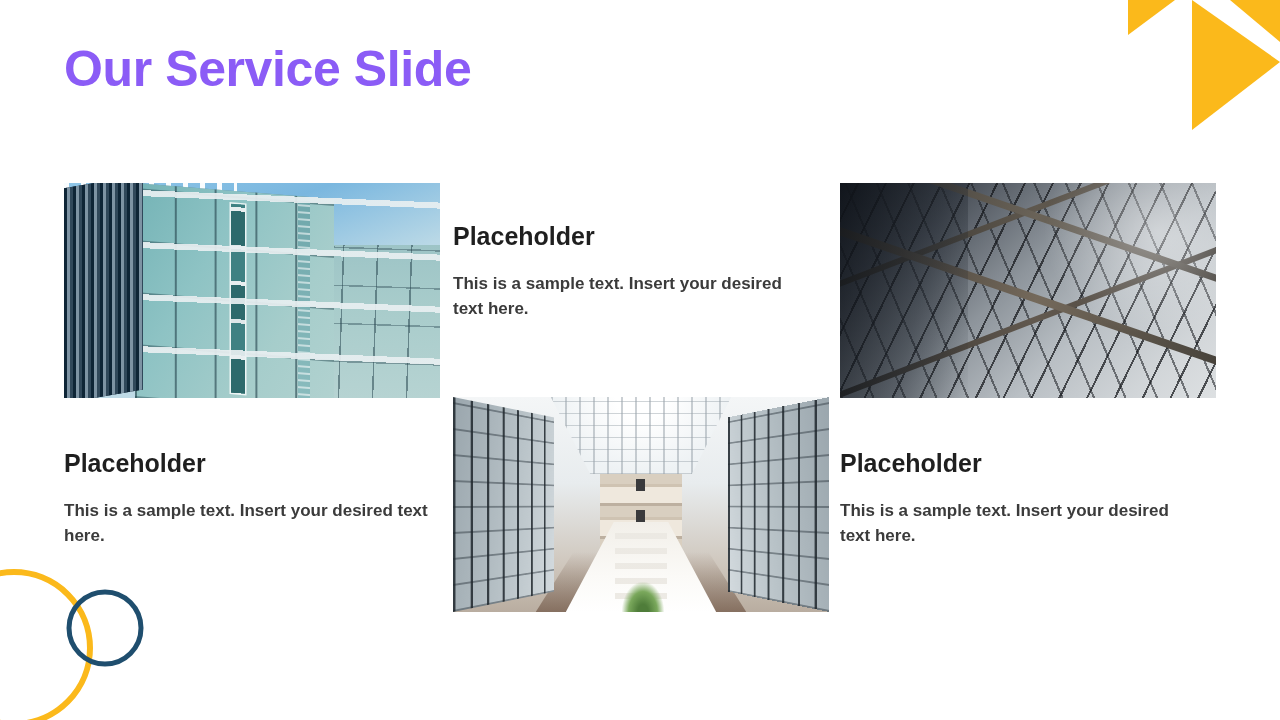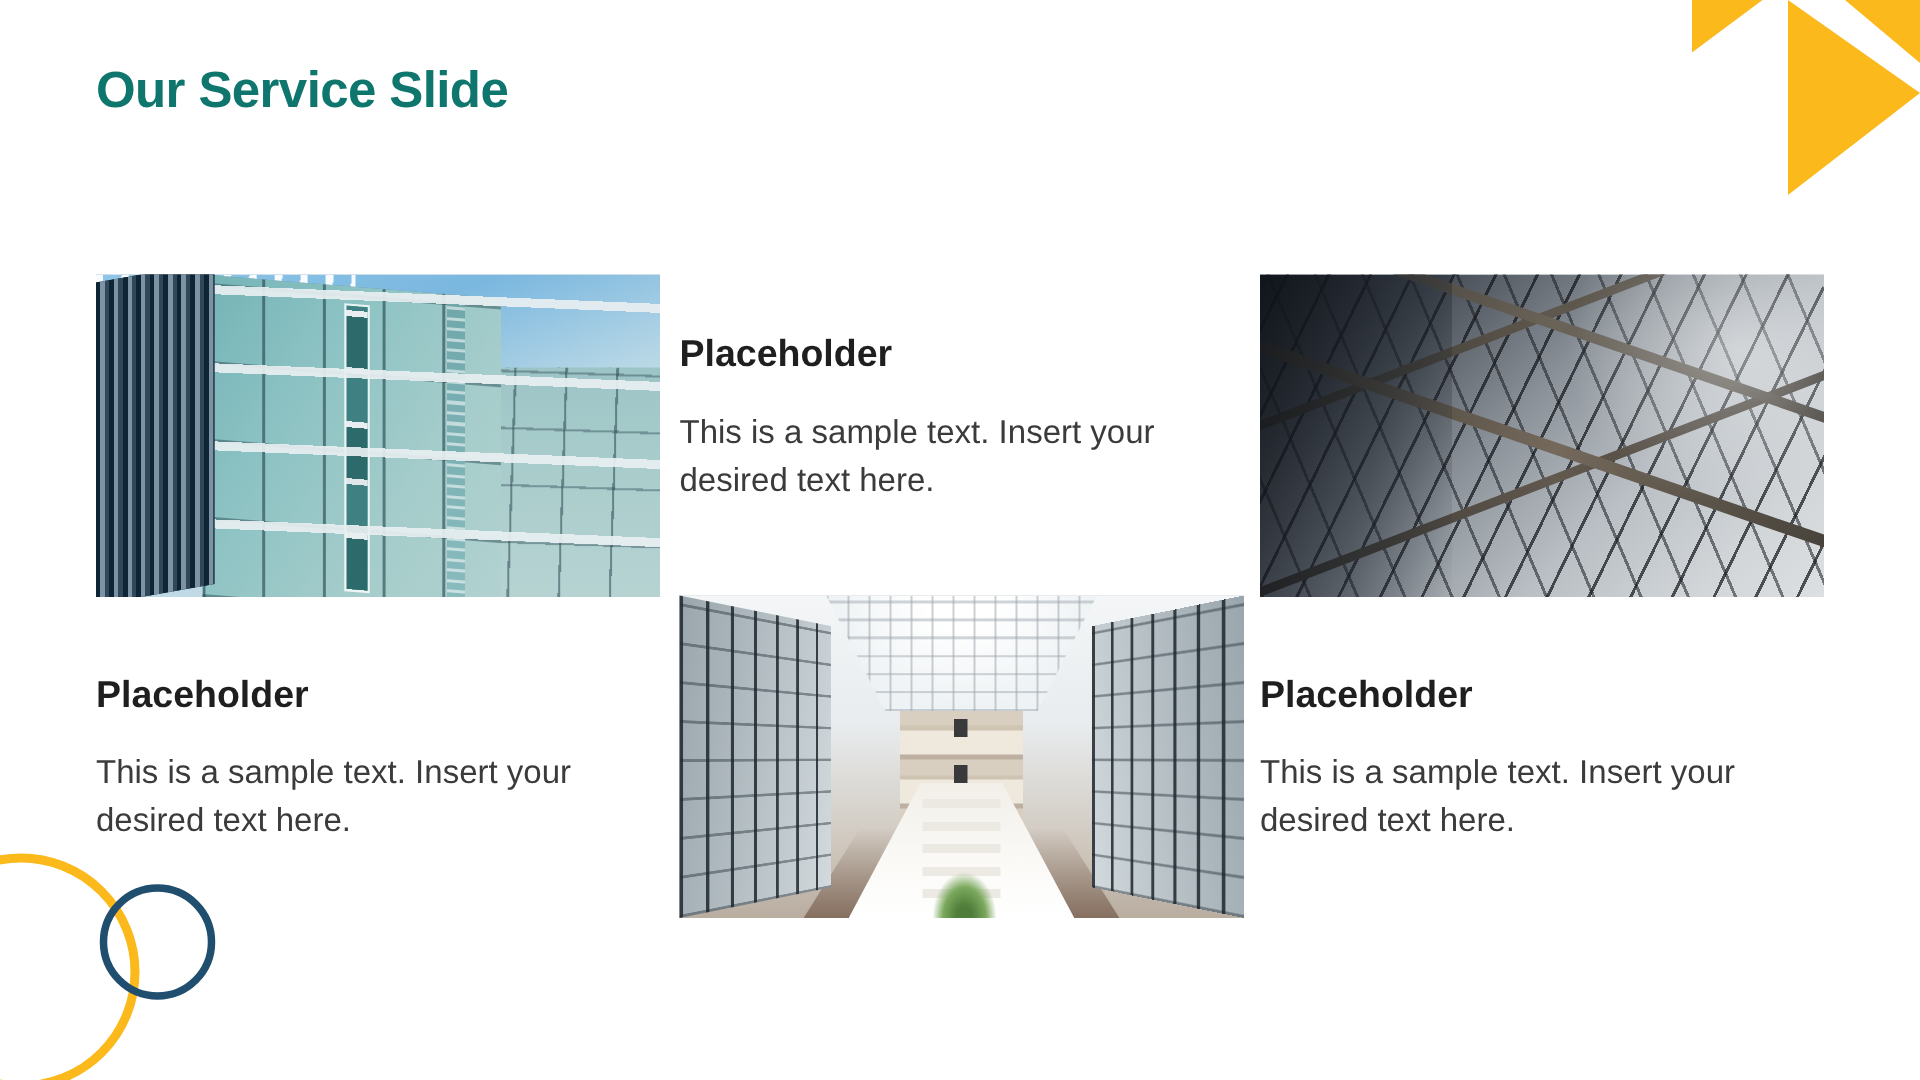--- a/index.html
+++ b/index.html
@@ -37,24 +37,24 @@
     width: 190px;
     height: 160px;
     pointer-events: none;
   }
 
   
   .title {
     position: absolute;
     left: 64px;
     top: 40px;
-    font-size: 34px;
+    font-size: 50px;
     font-weight: bold;
     letter-spacing: -0.4px;
-    color: #0f766e;
+    color: #8b5cf6;
     line-height: 1.18;
     white-space: nowrap;
   }
 
   
   .photo {
     position: absolute;
     overflow: hidden;
     background: #c9d2d6;
   }
@@ -226,22 +226,22 @@
   
   .block { position: absolute; text-align: left; }
   .block .heading {
     font-size: 25px;
     font-weight: bold;
     color: #1f1f1f;
     line-height: 1.2;
   }
   .block .body {
     margin-top: 21px;
-    font-size: 22px;
-    font-weight: normal;
+    font-size: 17px;
+    font-weight: bold;
     color: #3b3b3b;
     line-height: 1.47;
   }
 
   .block-center { left: 453px; top: 221px; width: 353px; }
   .block-left   { left: 64px;  top: 448px; width: 376px; }
   .block-right  { left: 840px; top: 448px; width: 330px; }
 </style>
 </head>
 <body>

